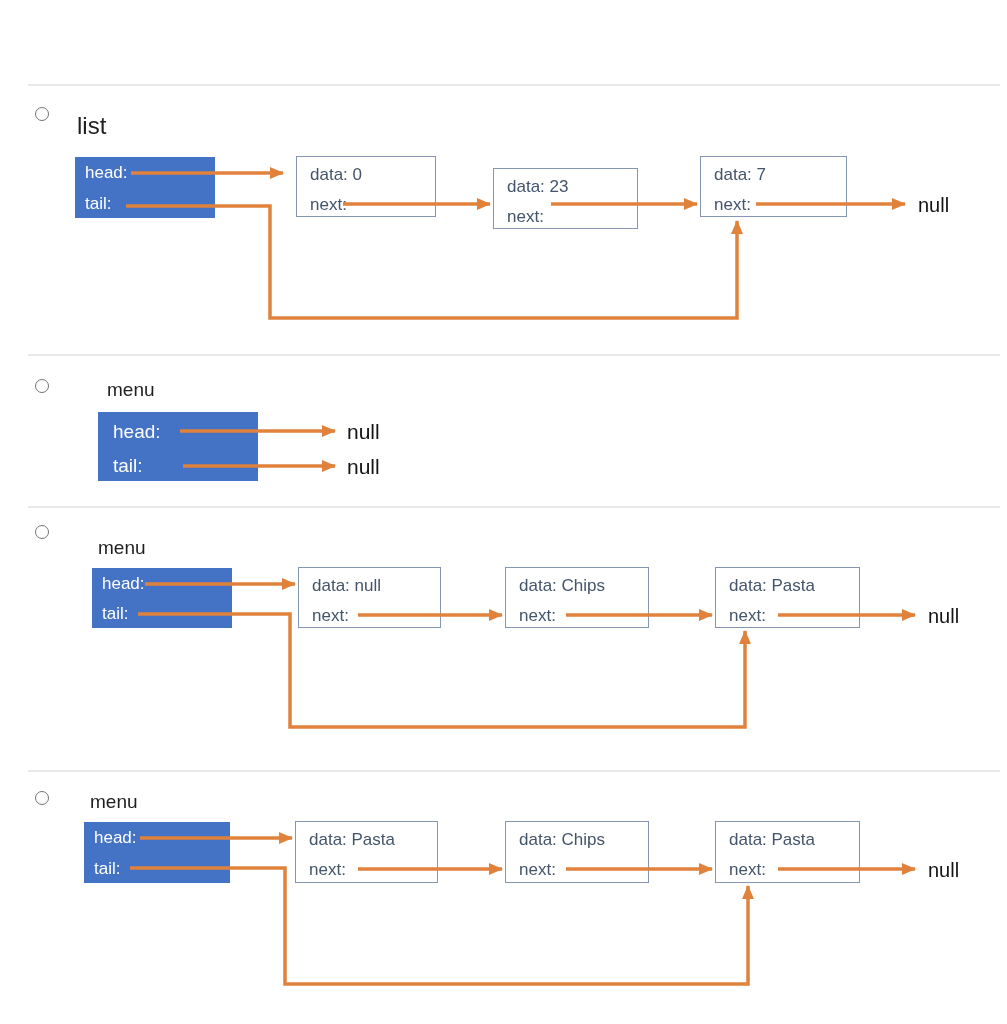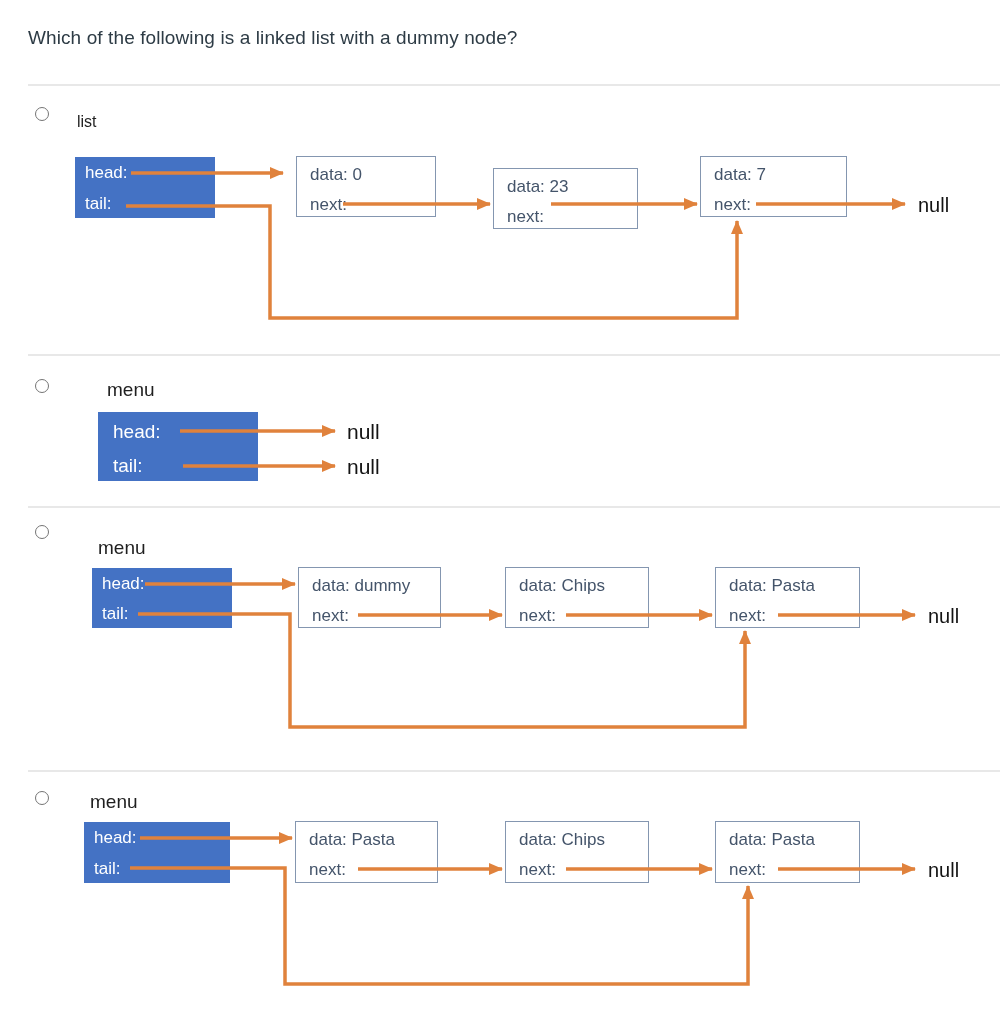--- a/index.html
+++ b/index.html
@@ -34,29 +34,28 @@
   .null-label{position:absolute;color:#141414;line-height:1.2;white-space:nowrap;}
   svg.overlay{position:absolute;left:0;top:0;pointer-events:none;}
   svg.overlay path{fill:none;stroke:var(--arrow);stroke-width:3.5;stroke-linejoin:miter;}
   #ah path{fill:var(--arrow);stroke:none;}
 </style>
 </head>
 <body>
 
 <div id="page">
 
-  <div class="question">Which of the following is a linked list with a dummy node?</div>
 
   <div class="divider" style="top:84px"></div>
   <div class="divider" style="top:354px"></div>
   <div class="divider" style="top:506px"></div>
   <div class="divider" style="top:770px"></div>
 
   <span class="radio" style="left:35px;top:107px"></span>
-  <span class="opt-label" style="left:77px;top:112px;font-size:16px">list</span>
+  <span class="opt-label" style="left:77px;top:112px;font-size:24px">list</span>
 
   <div>
     <div class="pbox" style="left:75px;top:157px;width:140px;height:61px">
       <span class="pd" style="top:6px">head:</span>
       <span class="pd" style="top:37px">tail:</span>
     </div>
     <div class="node" style="left:296px;top:156px;width:140px;height:61px">
       <span class="nd" style="top:8px">data: 0</span>
       <span class="nd" style="top:38px">next:</span>
     </div>
@@ -85,21 +84,21 @@
 
   <span class="radio" style="left:35px;top:525px"></span>
   <span class="opt-label" style="left:98px;top:537px;font-size:19px">menu</span>
 
   <div>
     <div class="pbox" style="left:92px;top:568px;width:140px;height:60px">
       <span class="pd" style="top:6px">head:</span>
       <span class="pd" style="top:36px">tail:</span>
     </div>
     <div class="node" style="left:298px;top:567px;width:143px;height:61px">
-      <span class="nd" style="top:8px">data: dummy</span>
+      <span class="nd" style="top:8px">data: null</span>
       <span class="nd" style="top:38px">next:</span>
     </div>
     <div class="node" style="left:505px;top:567px;width:144px;height:61px">
       <span class="nd" style="top:8px">data: Chips</span>
       <span class="nd" style="top:38px">next:</span>
     </div>
     <div class="node" style="left:715px;top:567px;width:145px;height:61px">
       <span class="nd" style="top:8px">data: Pasta</span>
       <span class="nd" style="top:38px">next:</span>
     </div>

